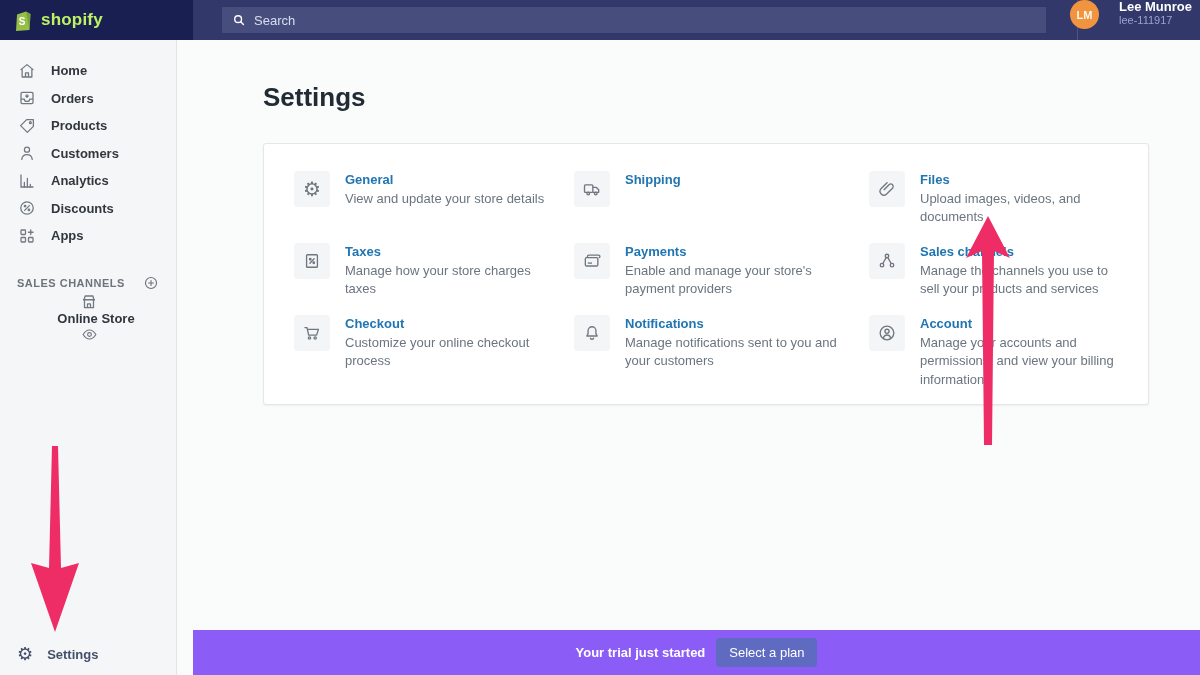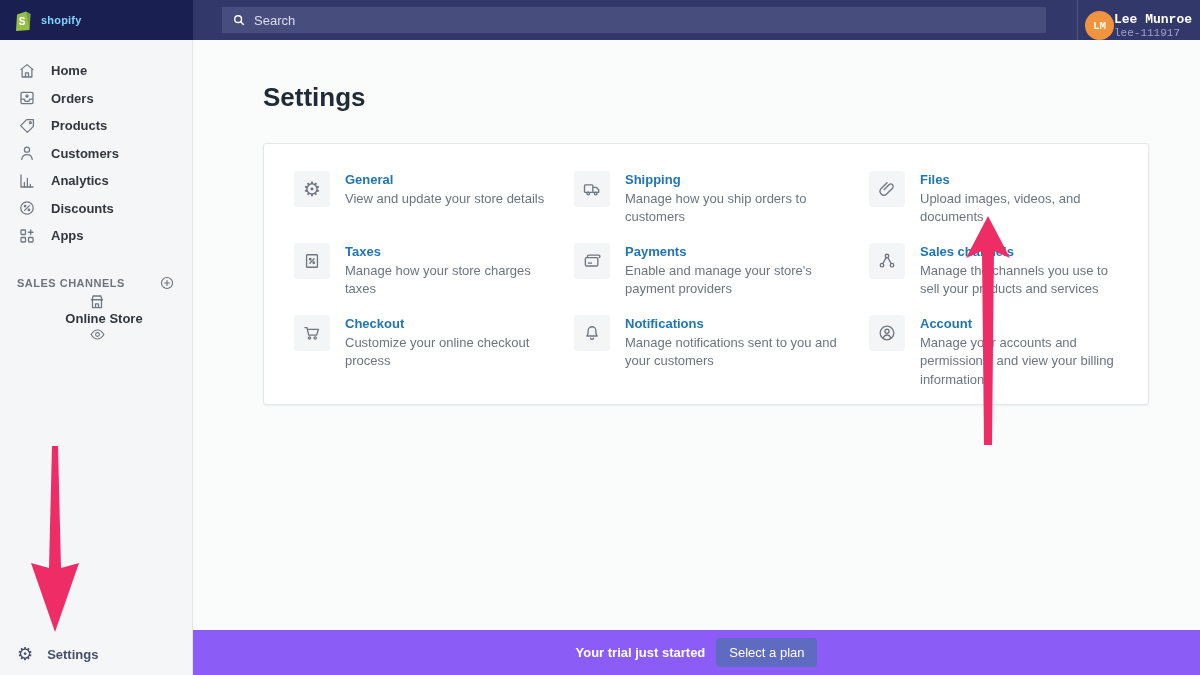--- a/index.html
+++ b/index.html
@@ -3,37 +3,37 @@
 <meta charset="utf-8">
 <style>
   * { margin:0; padding:0; box-sizing:border-box; }
   html,body { width:1200px; height:675px; font-family:"Liberation Sans", sans-serif; }
   body { position:relative; background:#fafbfb; overflow:hidden; }
 
   
   .topbar { position:absolute; top:0; left:0; width:1200px; height:40px; display:flex; z-index:20; }
   .topbar-left { width:193px; height:40px; background:#1a1f52; display:flex; align-items:center; padding-left:13px; }
   .brand { display:flex; align-items:center; gap:7px; cursor:pointer; }
-  .brand-text { color:#7dd3fc; font-size:11px; font-weight:700; letter-spacing:.2px; }
+  .brand-text { color:#bef264; font-size:17px; font-weight:700; letter-spacing:.2px; }
   .bag { width:21px; height:23px; position:relative; }
   .topbar-right { flex:1; height:40px; background:#32386a; display:flex; align-items:center; position:relative; }
   .searchbox { margin-left:29px; width:824px; height:26px; background:#474e7e; border-radius:0;
                display:flex; align-items:center; padding:0 10px; }
   .searchbox input { background:transparent; border:none; outline:none; color:#fff; font-size:13px;
                font-family:"Liberation Sans", sans-serif; width:100%; margin-left:8px; }
   .searchbox input::placeholder { color:#dfe3f3; opacity:.95; }
   .topbar-divider { position:absolute; right:122px; top:0; width:1px; height:40px; background:rgba(255,255,255,.14); }
-  .userbox { position:absolute; right:8px; top:0; height:40px; display:flex; align-items:flex-end; gap:0; cursor:pointer;font-family:Liberation Mono, monospace; }
+  .userbox { position:absolute; right:8px; top:0; height:40px; display:flex; align-items:flex-start; gap:20px; cursor:pointer; }
   .avatar { width:29px; height:29px; border-radius:50%; background:#f09440; color:#fff7ea; font-size:11px;
             font-weight:700; display:flex; align-items:center; justify-content:center; }
   .user-name { color:#fff; font-size:13px; font-weight:700; line-height:14px; }
   .user-id { color:#9aa3cd; font-size:11px; line-height:13px; }
 
   
-  .sidebar { position:absolute; top:40px; left:0; width:193px; height:635px; background:#f5f6f8;
+  .sidebar { position:absolute; top:40px; left:0; width:177px; height:635px; background:#f5f6f8;
              border-right:1px solid #e4e5e8; z-index:10; }
   .nav { padding-top:17px; }
   .nav-item { height:27.5px; display:flex; align-items:center; padding-left:17px; cursor:pointer; }
   .nav-item .nicon { width:20px; display:flex; justify-content:center; color:#707880; }
   .nav-item .nlabel { margin-left:14px; font-size:13px; font-weight:600; color:#31373d; }
   .section-head { margin-top:23px; height:20px; display:flex; align-items:center; padding:0 17px; }
   .section-title { font-size:11px; font-weight:700; letter-spacing:.5px; color:#6d747b; flex:1; }
   .settings-bottom { position:absolute; bottom:7px; left:0; width:100%; height:28px; display:flex;
              align-items:center; padding-left:17px; cursor:pointer; }
   .settings-bottom .nlabel { margin-left:14px; font-size:13px; font-weight:700; color:#46506b; }
@@ -223,21 +223,20 @@
       <div class="icon-box">
         <svg class="icn" width="20" height="20" viewBox="0 0 24 24" fill="none" stroke="currentColor" stroke-width="1.6" stroke-linejoin="round">
             <rect x="3" y="7" width="10" height="9" rx="1"></rect>
             <path d="M13 10h4l3 3v3h-7"></path>
             <circle cx="7.5" cy="17.5" r="1.6"></circle>
             <circle cx="16.5" cy="17.5" r="1.6"></circle>
           </svg>
       </div>
       <div class="item-text">
         <div class="item-title">Shipping</div>
-        <div class="item-desc">Manage how you ship orders to customers</div>
       </div>
     </div>
 
     <div class="card-item">
       <div class="icon-box">
         <svg class="icn" width="20" height="20" viewBox="0 0 24 24" fill="none" stroke="currentColor" stroke-width="1.6" stroke-linecap="round" stroke-linejoin="round">
             <path d="M8.5 12.8l6.2-6.2a3 3 0 0 1 4.2 4.2l-7.6 7.6a4.7 4.7 0 0 1-6.6-6.6l7.4-7.4"></path>
           </svg>
       </div>
       <div class="item-text">

